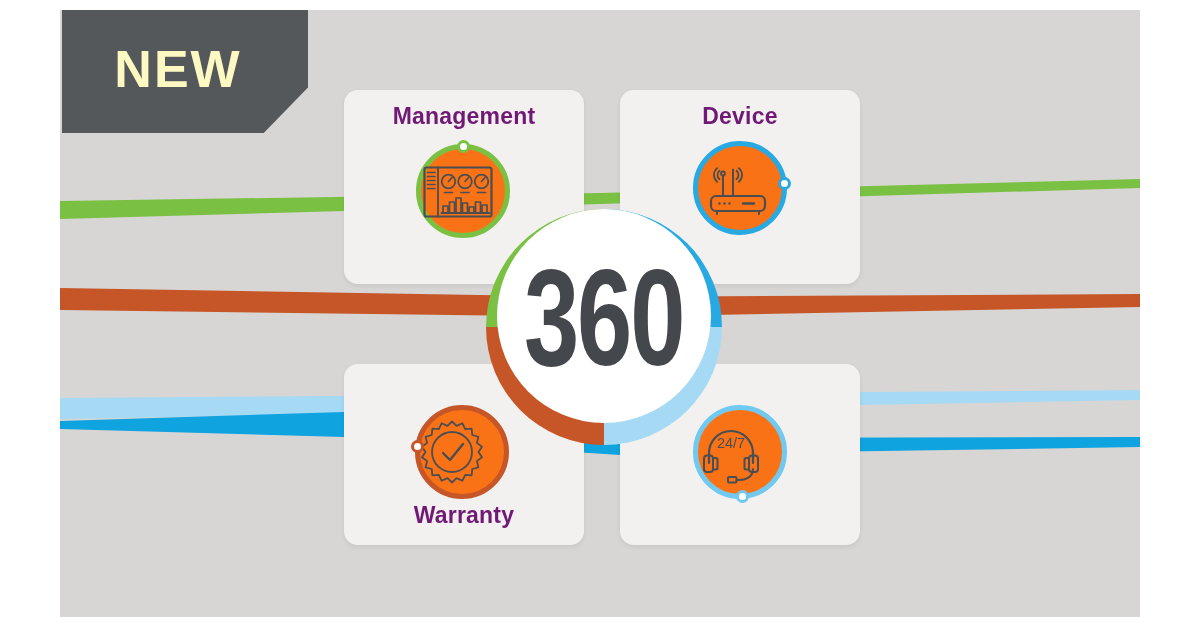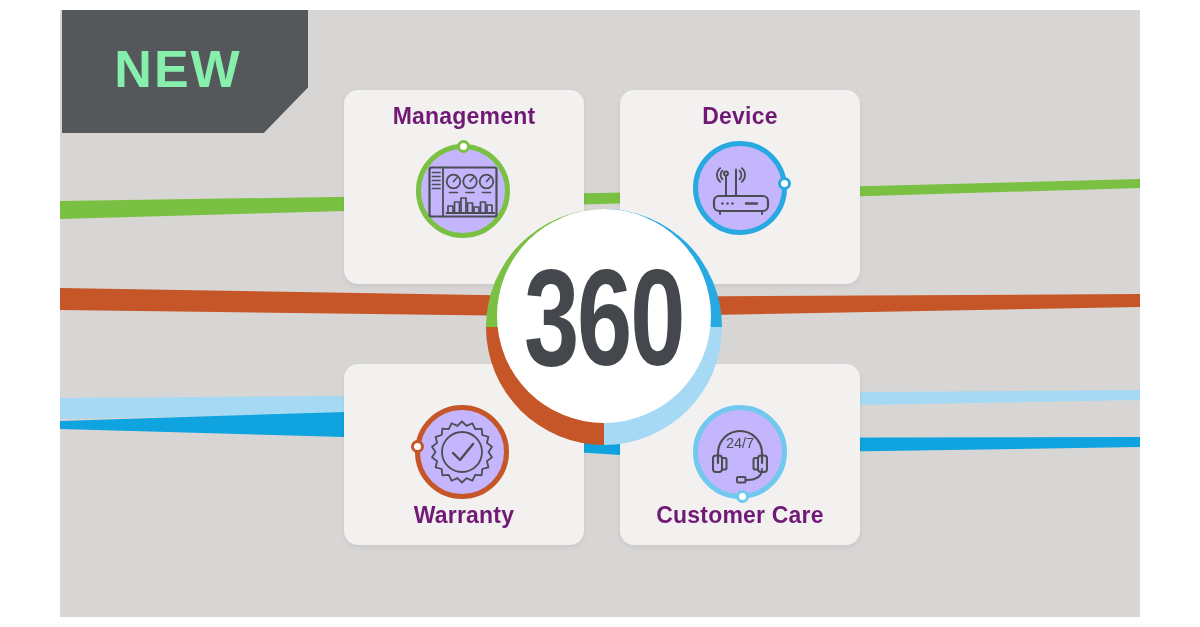--- a/index.html
+++ b/index.html
@@ -13,21 +13,21 @@
   }
   .ribbons{position:absolute;left:0;top:0;}
   
   .badge{
     position:absolute;left:62px;top:10px;width:246px;height:123px;
     background:#54585b;
     clip-path:polygon(0 0,100% 0,100% 63%,82% 100%,0 100%);
     display:flex;align-items:center;justify-content:center;
   }
   .badge span{
-    color:#86efac;font-size:52px;font-weight:bold;letter-spacing:2px;
+    color:#fef9c3;font-size:52px;font-weight:bold;letter-spacing:2px;
     margin-right:14px;margin-top:-6px;
   }
   
   .card{
     position:absolute;width:240px;background:#f2f1f0;border-radius:14px;
     box-shadow:0 2px 5px rgba(0,0,0,0.07);
   }
   .card.top{top:90px;height:194px;}
   .card.bottom{top:364px;height:181px;}
   .card-management{left:344px;}
@@ -36,22 +36,22 @@
   .card-customer{left:620px;}
   .card-title{
     position:absolute;left:0;width:100%;text-align:center;
     color:#701a75;font-size:23px;font-weight:bold;letter-spacing:0.2px;
   }
   .card.top .card-title{top:13px;}
   .card.bottom .card-title{bottom:16px;}
   
   .icon-ring{
     position:absolute;width:84px;height:84px;border-radius:50%;
-    background:#c4b5fd;border:5px solid #888;
-    display:flex;align-items:center;justify-content:center;
+    background:#f97316;border:5px solid #888;
+    display:flex;align-items:center;justify-content:flex-start;
   }
   .card-management .icon-ring{left:72px;top:54px;border-color:#7ac143;}
   .card-device .icon-ring{left:73px;top:51px;border-color:#29a9e1;}
   .card-warranty .icon-ring{left:71px;top:41px;border-color:#c65627;}
   .card-customer .icon-ring{left:73px;top:41px;border-color:#72c9f0;}
   .ring-dot{
     position:absolute;width:7px;height:7px;border-radius:50%;background:#ffffff;
   }
   .card-management .ring-dot{border:3px solid #7ac143;top:-9px;left:calc(50% - 6.5px);}
   .card-device .ring-dot{border:3px solid #29a9e1;right:-9px;top:calc(50% - 11.5px);}
@@ -163,21 +163,20 @@
           <path d="M19.2,9.1 A9,9 0 0 0 19.2,22.9"></path>
           <path d="M21.5,11.8 A5.5,5.5 0 0 0 21.5,20.2"></path>
           <path d="M40.8,9.1 A9,9 0 0 1 40.8,22.9"></path>
           <path d="M38.5,11.8 A5.5,5.5 0 0 1 38.5,20.2"></path>
         </g>
       </svg>
     </div>
   </div>
 
   <div class="card bottom card-customer">
-    <div class="card-title">Customer Care</div>
     <div class="icon-ring">
       <span class="ring-dot"></span>
       <svg class="icon-svg" width="66" height="66" viewBox="0 0 66 66">
         <path d="M11,44 V34 A22,22 0 0 1 55,34 V44" stroke-width="2.2"></path>
         <g stroke-width="2">
           <rect x="6" y="36.5" width="9" height="16.5" rx="3"></rect>
           <rect x="15" y="39" width="4.5" height="11.5" rx="1.5"></rect>
           <rect x="51" y="36.5" width="9" height="16.5" rx="3"></rect>
           <rect x="46.5" y="39" width="4.5" height="11.5" rx="1.5"></rect>
         </g>

